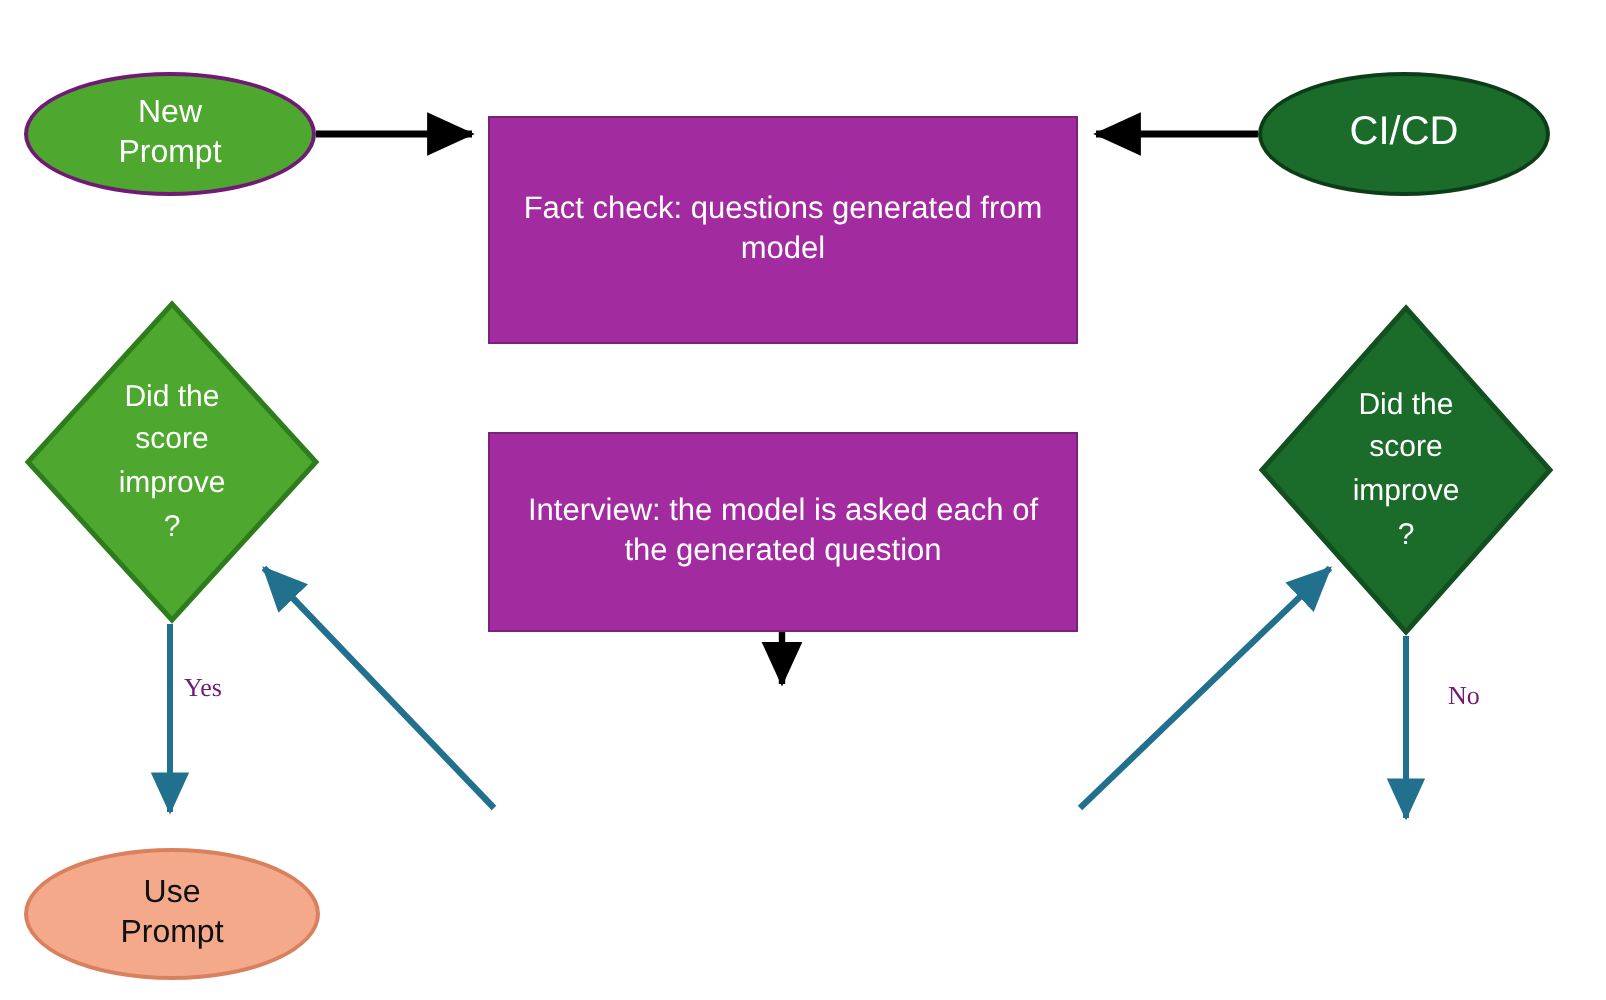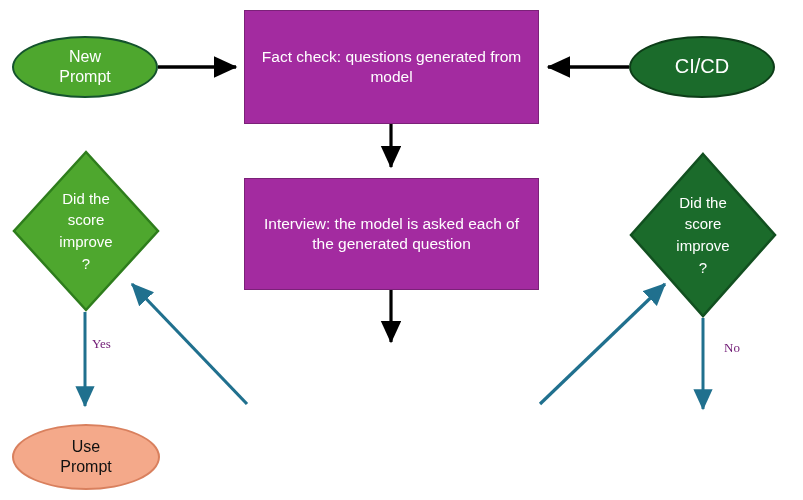--- a/index.html
+++ b/index.html
@@ -35,30 +35,31 @@
     line-height: 1.26;
     pointer-events: none;
   }
 
   
   .proc {
     background: #A32BA0;
     border: 1.5px solid #7B2178;
     color: #ffffff;
     font-size: 15.5px;
+    margin-top: 48px;
   }
   .proc .node-label { padding: 0 10px; }
 
   
   .ellipse {
     border-radius: 50%;
   }
   .ellipse.green-light {
     background: #4EA72E;
-    border: 2px solid #14532d;
+    border: 2px solid #701a75;
     color: #ffffff;
     font-size: 16px;
   }
   .ellipse.green-dark {
     background: #1B6B2B;
     border: 2px solid #0D3D18;
     color: #ffffff;
     font-size: 20px;
   }
   .ellipse.salmon {
@@ -154,21 +155,21 @@
   </div>
 
   <div class="node ellipse green-dark" style="left:629px; top:36px; width:146px; height:62px;">
     <span class="node-label">CI/CD</span>
   </div>
 
   <div class="node proc" style="left:244px; top:10px; width:295px; height:114px;">
     <span class="node-label">Fact check: questions generated from model</span>
   </div>
 
-  <div class="node proc" style="left:244px; top:178px; width:295px; height:112px;">
+  <div class="node proc" style="left:244px; top:168px; width:295px; height:100px;">
     <span class="node-label">Interview: the model is asked each of the generated question</span>
   </div>
 
 
   <div class="node diamond" style="left:12px; top:150px; width:148px; height:162px;">
     <svg class="shape" viewBox="0 0 148 162" preserveAspectRatio="none">
       <polygon points="74,2 146,81 74,160 2,81" fill="#4EA72E" stroke="#2E7D1C" stroke-width="2.5"></polygon>
     </svg>
     <span class="node-label">Did the
 score

